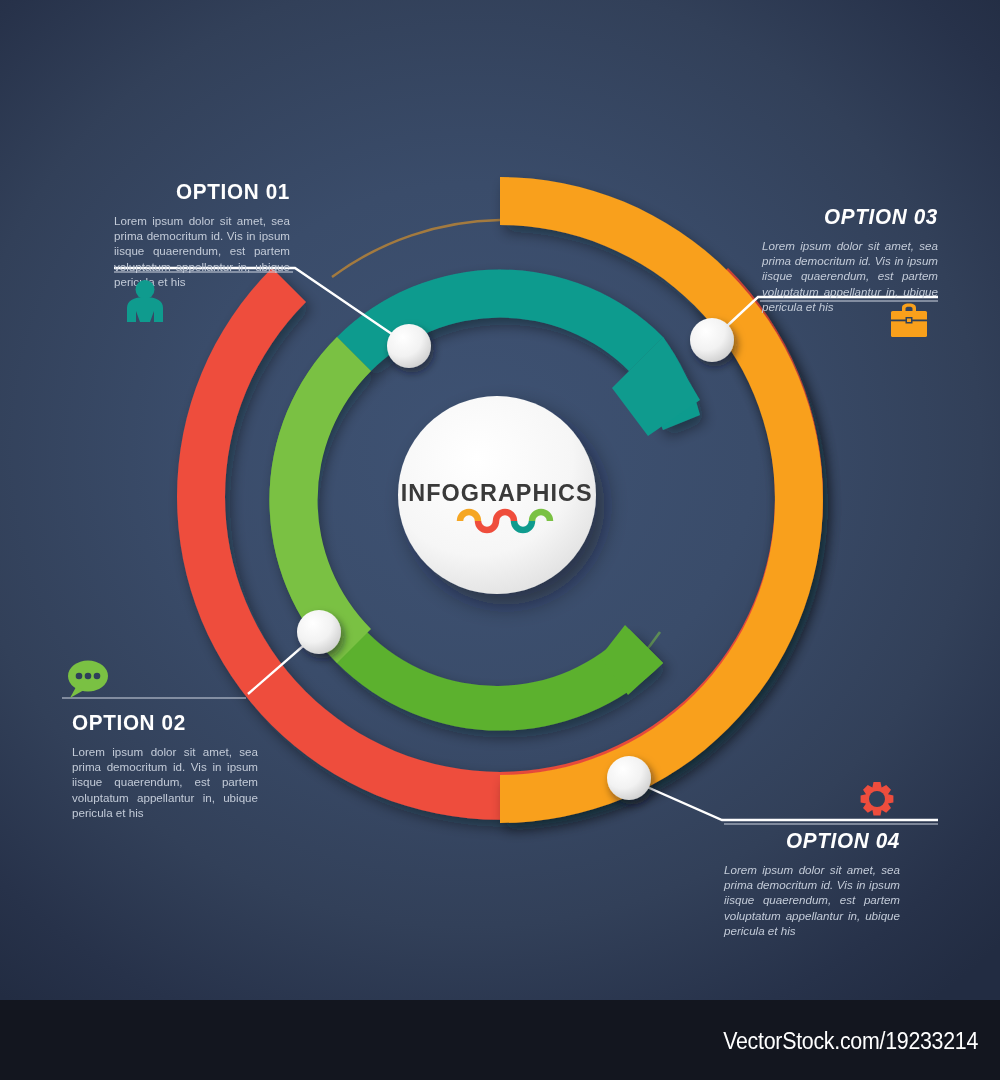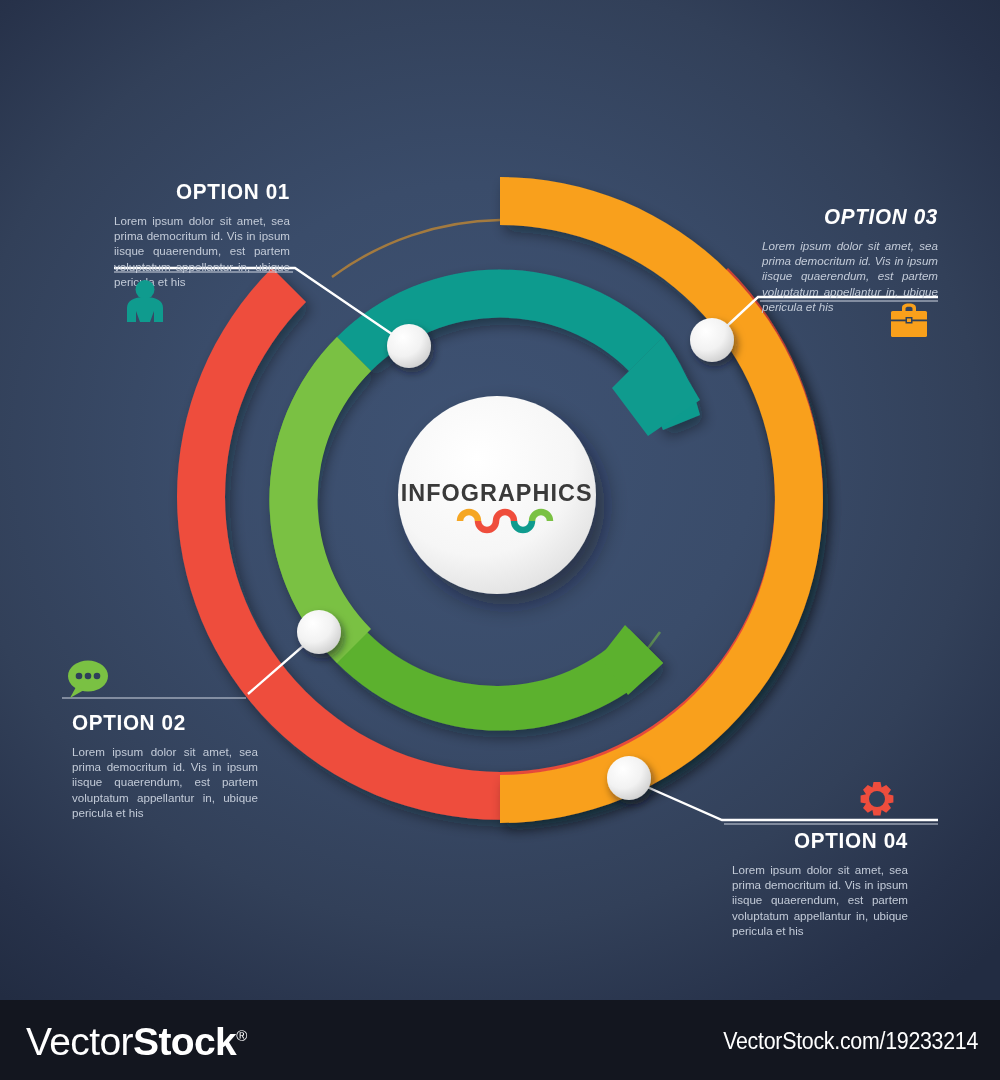--- a/index.html
+++ b/index.html
@@ -53,21 +53,21 @@
     text-align: justify;
     margin: 0;
   }
   .t-right  { text-align: right; }
   .t-right .opt-title { transform-origin: right center; }
   .t-left .opt-title  { transform-origin: left center; }
 
   #option-01 { left: 114px; top: 179px; width: 176px; }
   #option-02 { left: 72px;  top: 710px; width: 186px; }
   #option-03 { right: 62px; top: 204px; width: 176px; font-style: italic; }
-  #option-04 { right: 92px; top: 828px; width: 176px; }
+  #option-04 { right: 100px; top: 828px; width: 176px; font-style: italic; }
 
   
   .icon-box {
     position: absolute;
     width: 46px;
     height: 44px;
   }
   #icon-person    { left: 122px; top: 278px; }
   #icon-chat      { left: 64px;  top: 657px; }
   #icon-briefcase { left: 886px; top: 298px; }
@@ -272,15 +272,14 @@
                L 39.4 23.4 L 34 24.6 L 37 29 L 32.2 33.8 L 27.6 31 L 26.5 36.5 L 19.5 36.5
                L 18.4 31 L 13.8 33.8 L 9 29 L 12 24.6 L 6.6 23.4 L 6.6 16.4 L 12 15.2
                L 9 10.8 L 13.8 6 L 18.4 8.4 Z" fill="#ee4d3d"></path>
       <circle cx="23" cy="20" r="8" fill="#2e4059"></circle>
     </svg>
   </div>
 
 </div>
 
 <div class="footer">
-  <div class="vs-logo"><span class="thin">Vector</span><span class="bold">Stock</span><span class="reg">®</span></div>
   <div class="vs-url">VectorStock.com/19233214</div>
 </div>
 
 </body></html>

